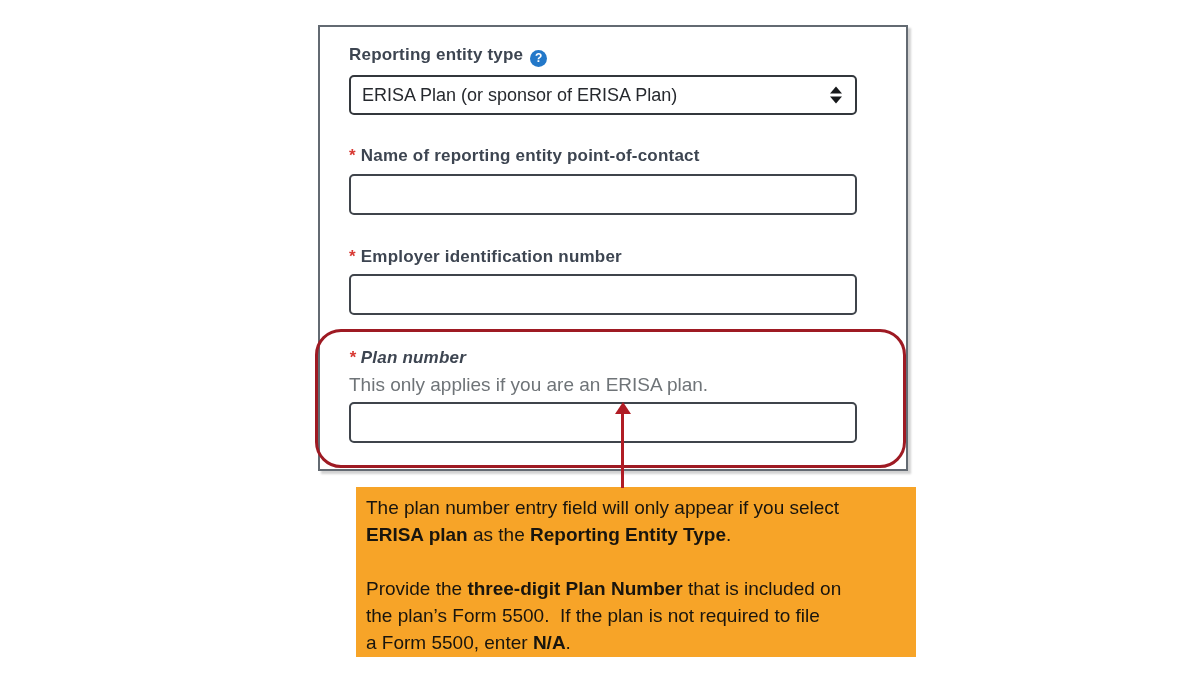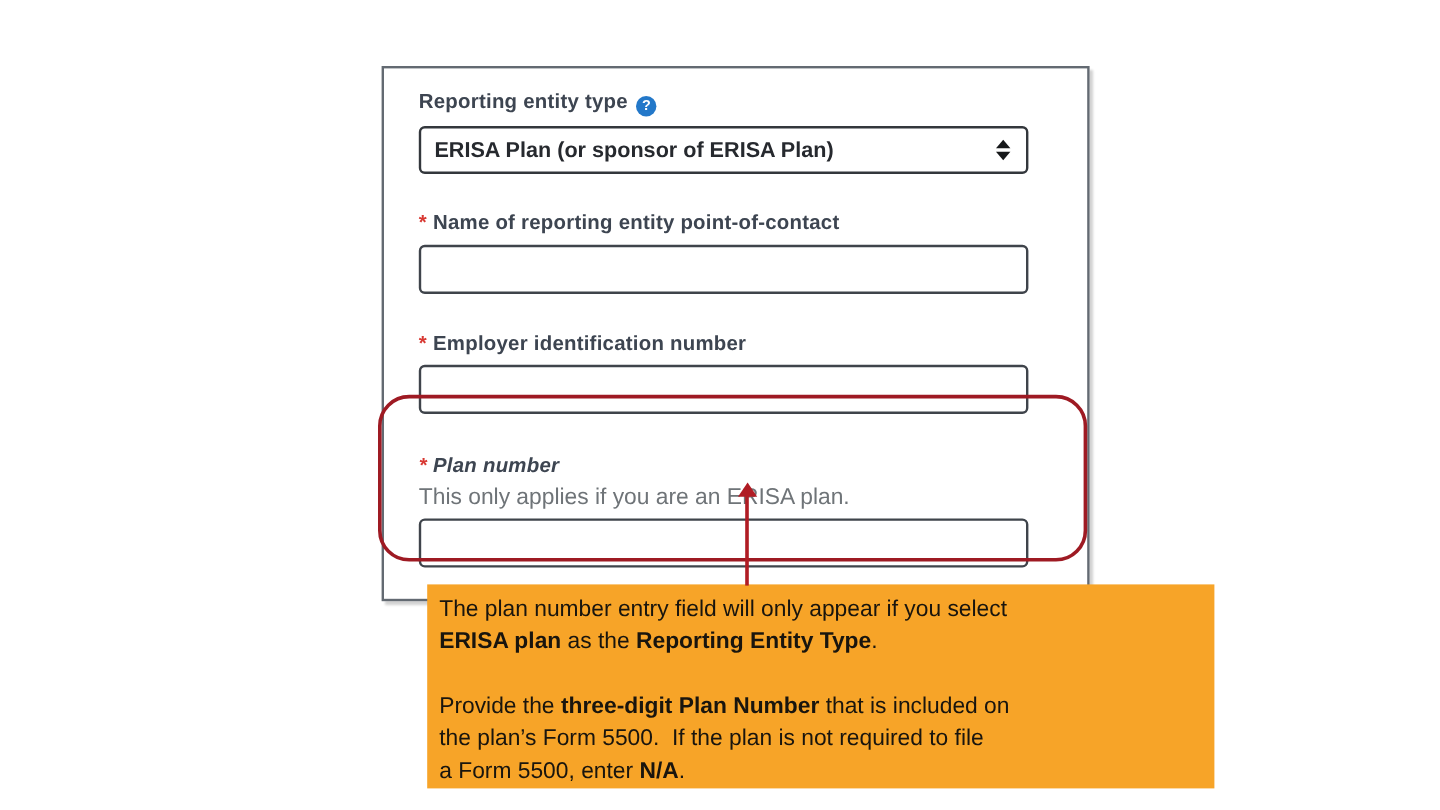--- a/index.html
+++ b/index.html
@@ -3,38 +3,36 @@
 <meta charset="utf-8">
 <style>
   * { margin:0; padding:0; box-sizing:border-box; }
   html,body { width:1200px; height:675px; background:#ffffff; font-family:"Liberation Sans", sans-serif; position:relative; overflow:hidden; }
 
   
   .panel {
     position:absolute; left:318px; top:25px; width:590px; height:446px;
     background:#ffffff; border:2px solid #636a72;
     box-shadow:3px 3px 2px rgba(0,0,0,0.18);
-    margin-top:30px;
   }
   .f-label {
     position:absolute; left:29px; font-size:17px; font-weight:bold;
     color:#3d4551; letter-spacing:0.2px; white-space:nowrap;
   }
   .req { color:#d83933; font-weight:bold; margin-right:5px; }
   .help-icon {
     display:inline-block; width:17px; height:17px; margin-left:7px;
     background:#2378c9; color:#ffffff; border-radius:50%;
     font-size:12px; font-weight:bold; text-align:center; line-height:17px;
     vertical-align:-2px; cursor:pointer;
   }
   .combo {
     position:absolute; left:29px; top:48px; width:508px; height:40px;
     background:#ffffff; border:2px solid #33373c; border-radius:5px;
     cursor:pointer;
-    font-weight:bold;
   }
   .combo-value {
     position:absolute; left:11px; top:0; height:36px; line-height:36px;
     font-size:18px; color:#26292e; white-space:nowrap;
   }
   .combo-arrows { position:absolute; right:13px; top:50%; transform:translateY(-50%); }
   .tri-up   { width:0; height:0; border-left:6px solid transparent; border-right:6px solid transparent; border-bottom:7px solid #16181a; margin-bottom:3px; }
   .tri-down { width:0; height:0; border-left:6px solid transparent; border-right:6px solid transparent; border-top:7px solid #16181a; }
   .txt-input {
     position:absolute; left:29px; width:508px; height:41px;
@@ -57,21 +55,21 @@
     background:#b01c24; z-index:7; pointer-events:none;
   }
   .arrow-head {
     position:absolute; left:614.5px; top:402px; width:0; height:0;
     border-left:8px solid transparent; border-right:8px solid transparent;
     border-bottom:12px solid #b01c24; z-index:7; pointer-events:none;
   }
 
   
   .callout {
-    position:absolute; left:356px; top:487px; width:656px; height:170px;
+    position:absolute; left:356px; top:487px; width:560px; height:170px;
     background:#f7a428; color:#19150e; z-index:5;
     padding:7px 6px 0 10px; font-size:19px; line-height:27px;
   }
   .callout .line { white-space:nowrap; }
   .callout .spacer { height:27px; }
   .callout .b  { font-weight:bold; }
   .callout .bi { font-weight:bold; }
 </style>
 </head>
 <body>

